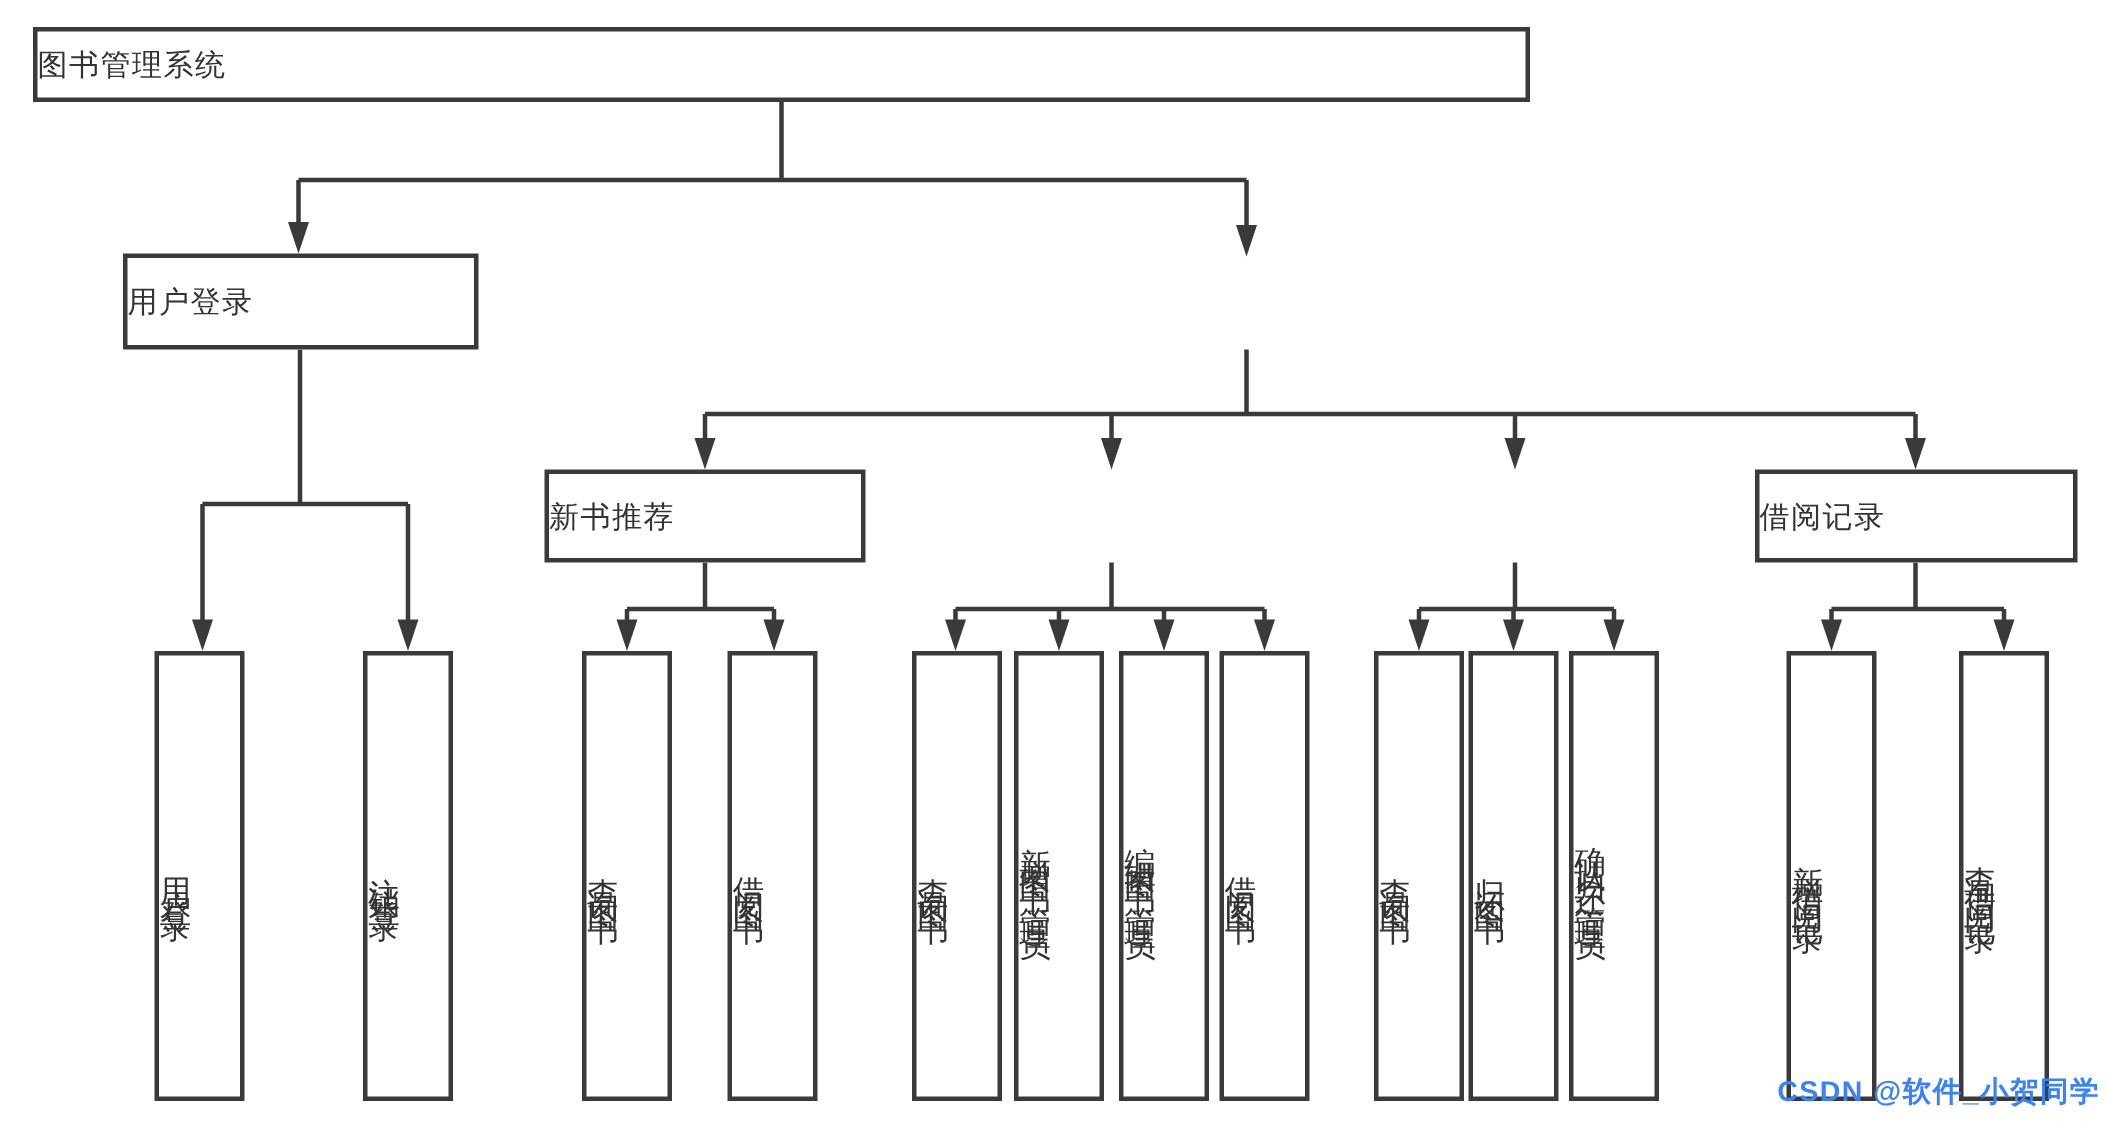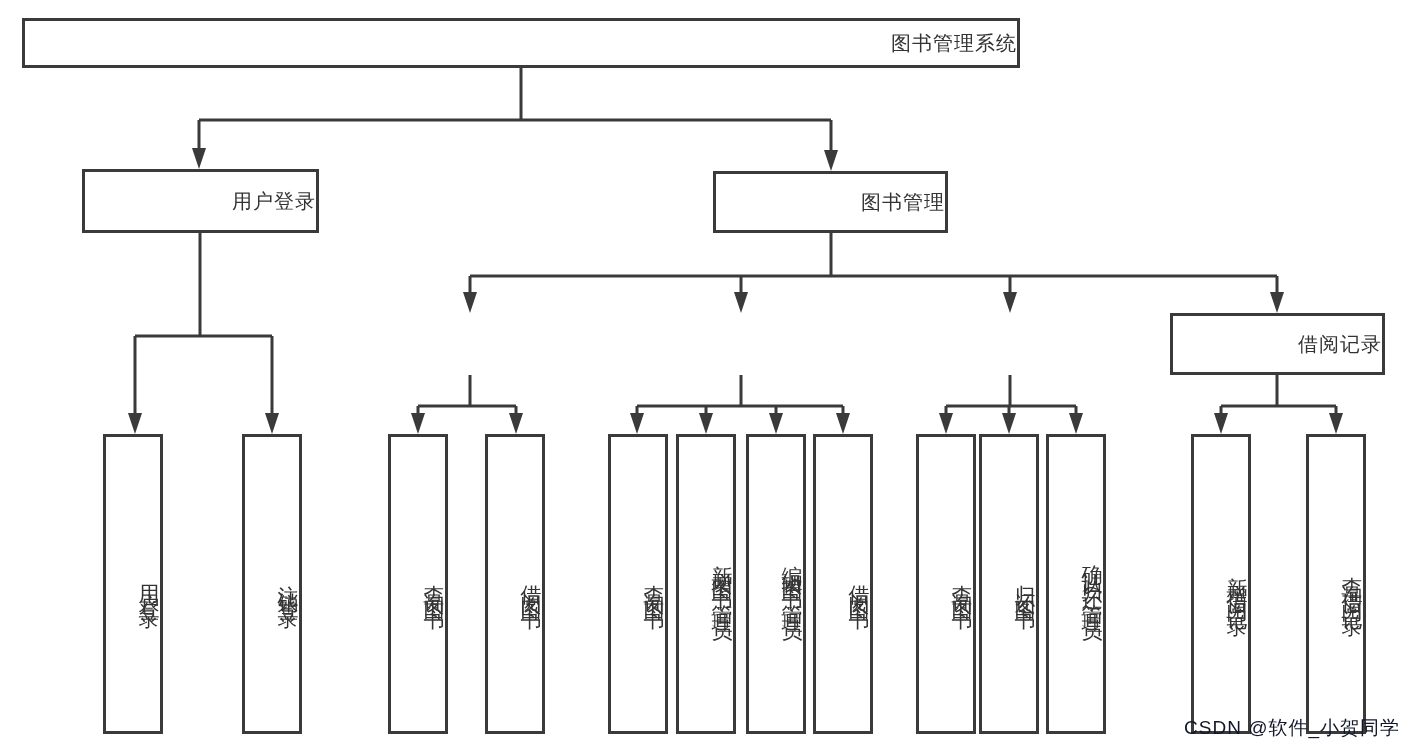--- a/index.html
+++ b/index.html
@@ -12,41 +12,42 @@
     background: #ffffff;
     overflow: hidden;
   }
   .wires { position: absolute; left: 0; top: 0; }
   .node {
     position: absolute;
     border: 3px solid #3a3a3a;
     background: #ffffff;
     display: flex;
     align-items: center;
-    justify-content: flex-end;
+    justify-content: flex-start;
     color: #333333;
   }
   .node-h { font-size: 20px; letter-spacing: 1px; }
   .leaf span {
     writing-mode: vertical-lr;
     text-orientation: mixed;
     font-size: 21px;
     letter-spacing: 8px;
     line-height: 1;
     color: #333333;
   }
   .watermark {
     position: absolute;
     right: 5px;
     bottom: 6px;
     font-size: 19px;
     letter-spacing: 1px;
-    color: #0f172a;
+    color: #3b82f6;
     z-index: 5;
     white-space: nowrap;
+    font-weight: bold;
   }
 </style>
 </head>
 <body>
 
 <div class="canvas">
 
   <svg class="wires" width="1405" height="747" viewBox="0 0 1405 747" xmlns="http://www.w3.org/2000/svg">
     <g stroke="#3a3a3a" stroke-width="3" fill="none">
 
@@ -87,24 +88,24 @@
     </g>
   </svg>
 
   <div class="node node-h" style="left:22px; top:18px; width:998px; height:50px;">
     <span>图书管理系统</span>
   </div>
 
   <div class="node node-h" style="left:82px; top:169px; width:237px; height:64px;">
     <span>用户登录</span>
   </div>
-  <div class="node node-h" style="left:713px; top:171px; width:235px; height:62px;">
-    <span>图书管理</span>
+
+  <div class="node node-h" style="left:363px; top:313px; width:214px; height:62px;">
+    <span>新书推荐</span>
   </div>
-
   <div class="node node-h" style="left:1170px; top:313px; width:215px; height:62px;">
     <span>借阅记录</span>
   </div>
 
   <div class="node leaf" style="left:103px; top:434px; width:60px; height:300px;">
     <span>用户登录</span>
   </div>
   <div class="node leaf" style="left:242px; top:434px; width:60px; height:300px;">
     <span>注销登录</span>
   </div>

